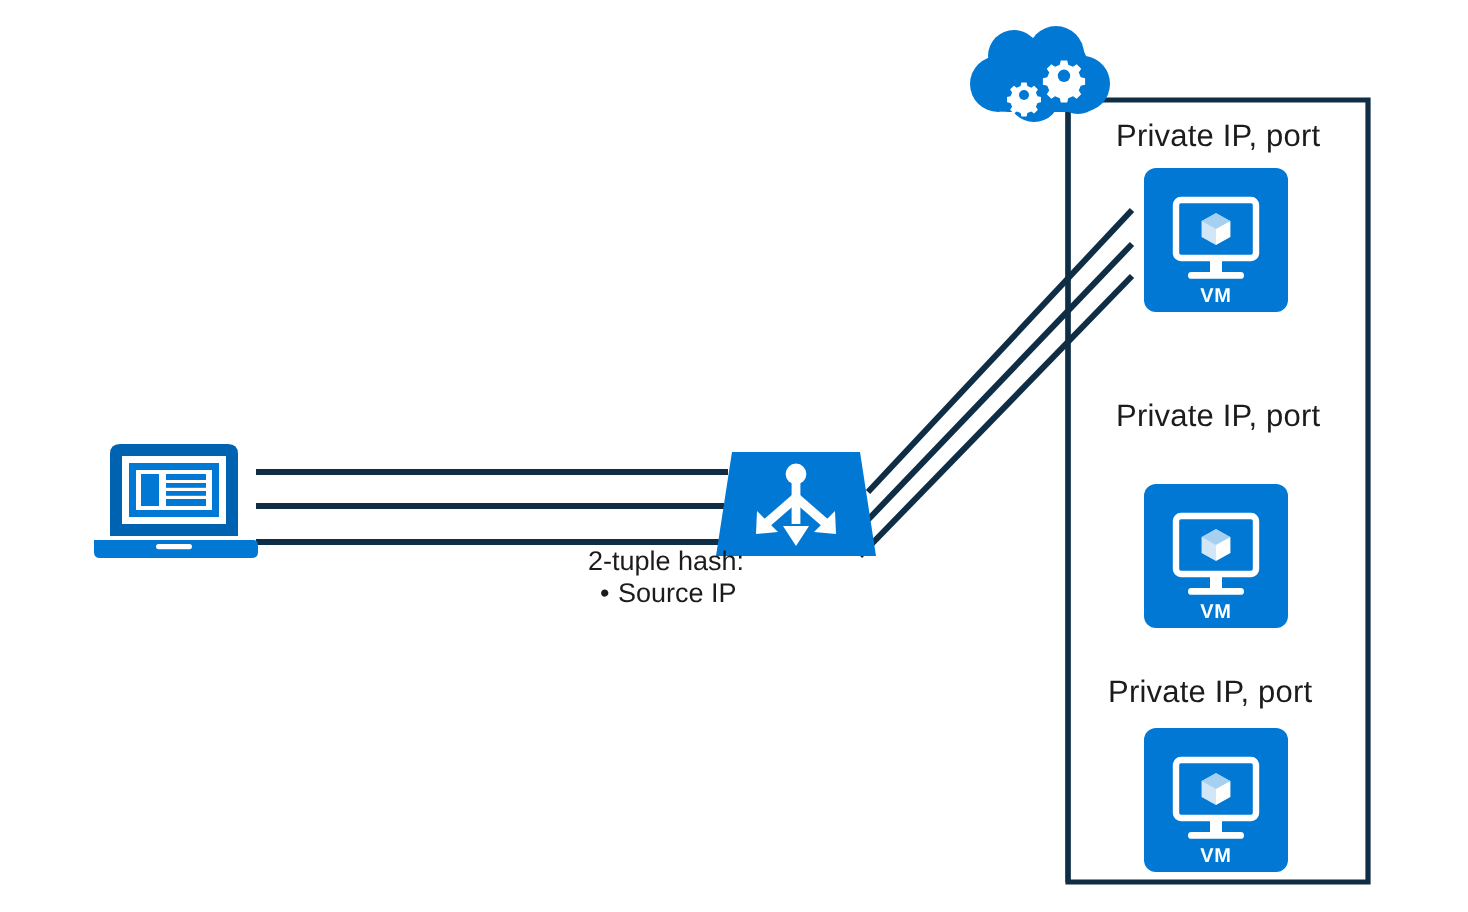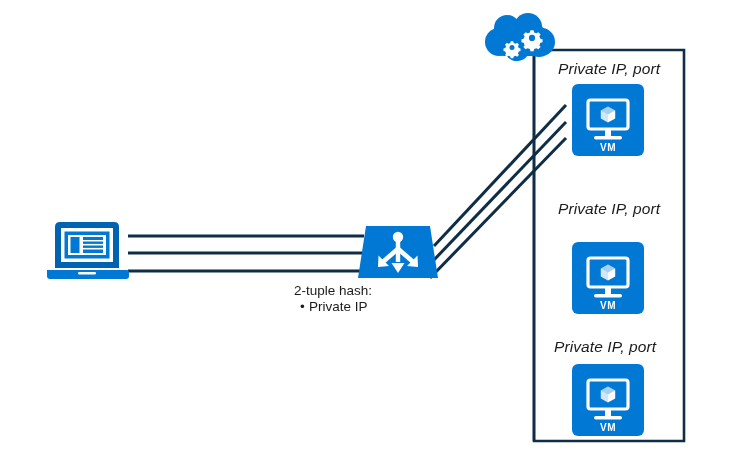--- a/index.html
+++ b/index.html
@@ -22,26 +22,25 @@
     width: 734px;
     height: 456px;
   }
   .vm-label {
     position: absolute;
     font-family: "Liberation Sans", sans-serif;
     font-size: 15.5px;
     color: #1c1c1c;
     white-space: nowrap;
     letter-spacing: 0.1px;
-    font-style: italic;
   }
   .hash-note {
     position: absolute;
     left: 294px;
-    top: 283px;
+    top: 273px;
     font-family: "Liberation Sans", sans-serif;
     font-size: 13.5px;
     color: #1c1c1c;
     line-height: 15.5px;
     white-space: nowrap;
   }
   .hash-note .bullet-line {
     padding-left: 7px;
   }
   .hash-note .bullet-line::before {
@@ -202,16 +201,16 @@
   </svg>
 
   <div class="vm-label" style="left:558px; top:60px;">Private IP, port</div>
 
   <div class="vm-label" style="left:558px; top:200px;">Private IP, port</div>
 
   <div class="vm-label" style="left:554px; top:338px;">Private IP, port</div>
 
   <div class="hash-note">
     <div>2-tuple hash:</div>
-    <div class="bullet-line">Private IP</div>
+    <div class="bullet-line">Source IP</div>
   </div>
 
 </div>
 
 </body></html>

